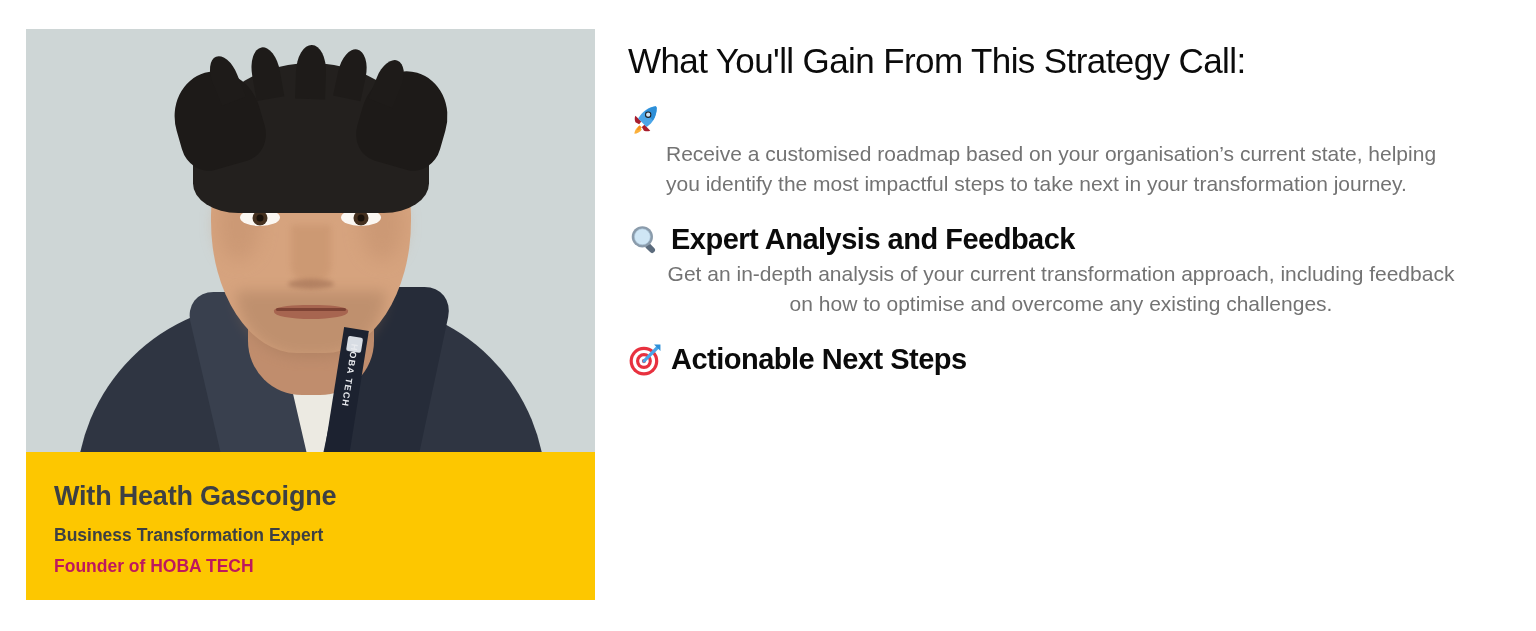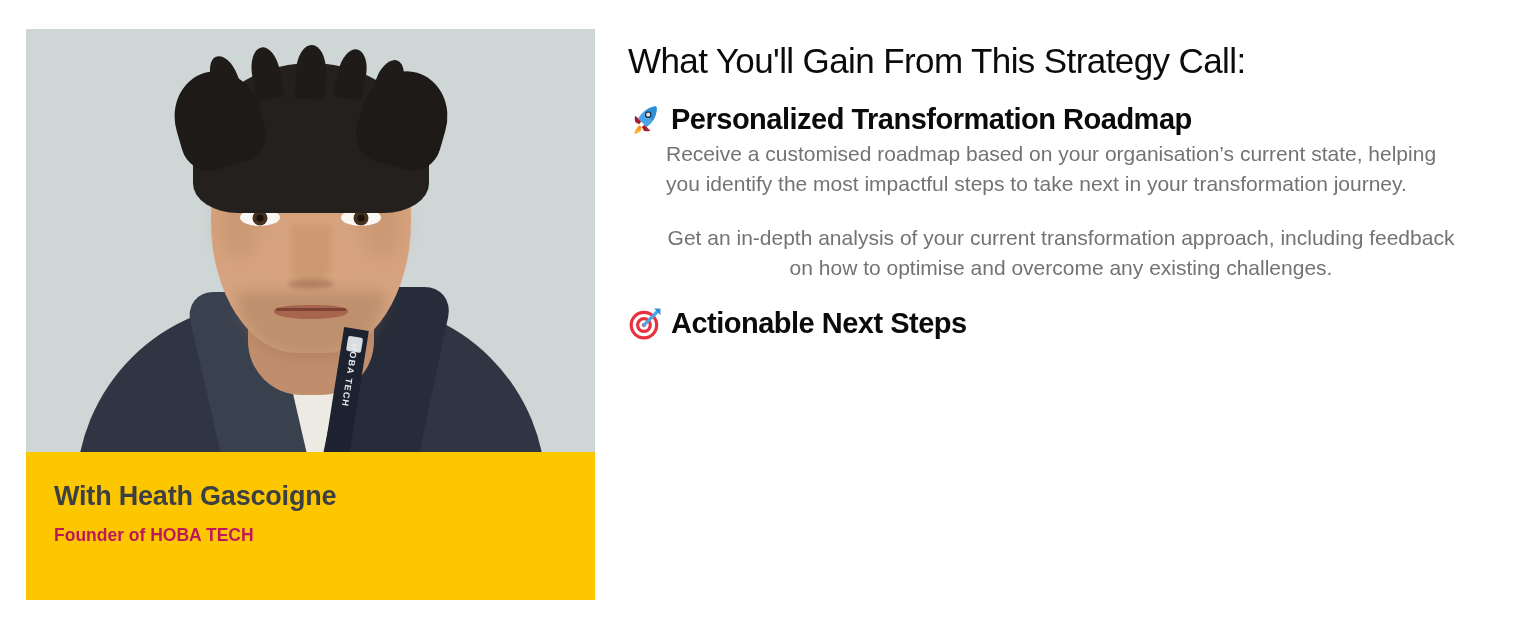--- a/index.html
+++ b/index.html
@@ -442,46 +442,55 @@
 
       <div class="lanyard">
         <span class="lanyard-badge"></span>
         <span class="lanyard-text">HOBA TECH</span>
       </div>
     </div>
   </div>
 
   <div class="caption">
     <p class="caption-name">With Heath Gascoigne</p>
+    <p class="caption-role">Business Transformation Expert</p>
     <p class="caption-founder">Founder of HOBA TECH</p>
   </div>
 </div>
 
 <div class="benefits">
 
   <h1 class="benefits-title">What You'll Gain From This Strategy Call:</h1>
 
   <div class="benefit">
     <div class="benefit-head">
       <svg class="emoji" viewBox="0 0 64 64">
         <path d="M20 44c-5 3-8 9-8 14 5 0 11-3 14-8z" fill="#fbb03b"></path>
         <path d="M22 42c-3 2-5 6-5 9 3 0 7-2 9-5z" fill="#f7931e"></path>
         <path d="M14 36c-3-7 0-12 0-12l11 11-4 5z" fill="#a81d2d"></path>
         <path d="M30 52c7 3 12 0 12 0L31 41l-5 4z" fill="#a81d2d"></path>
         <path d="M52 6c-14 1-26 11-33 23l16 16C47 38 54 24 54 10c0-2-1-4-2-4z" fill="#4aa5e8"></path>
         <path d="M52 6c-8 1-15 5-21 11l16 16c5-7 7-16 7-23 0-2-1-4-2-4z" fill="#2d8fd8"></path>
         <circle cx="38" cy="22" r="6" fill="#1c1c20"></circle>
         <circle cx="38" cy="22" r="4" fill="#cfe6f7"></circle>
       </svg>
-      <span class="benefit-title">Personalized Transformation Roadmap</span>
     </div>
     <p class="benefit-body benefit-indent-1">Receive a customised roadmap based on your organisation’s current state, helping you identify the most impactful steps to take next in your transformation journey.</p>
   </div>
 
   <div class="benefit">
+    <div class="benefit-head">
+      <svg class="emoji" viewBox="0 0 64 64">
+        <rect x="36" y="36" width="11" height="22" rx="5.5" transform="rotate(-45 41.5 47)" fill="#5b6b7c"></rect>
+        <circle cx="27" cy="26" r="20" fill="#8a9bab"></circle>
+        <circle cx="27" cy="26" r="15" fill="#cfe6f5"></circle>
+        <circle cx="27" cy="26" r="15" fill="none" stroke="#a8c2d6" stroke-width="1.2"></circle>
+      </svg>
+      <span class="benefit-title">Expert Analysis and Feedback</span>
+    </div>
     <p class="benefit-body benefit-indent">Get an in-depth analysis of your current transformation approach, including feedback on how to optimise and overcome any existing challenges.</p>
   </div>
 
   <div class="benefit">
     <div class="benefit-head">
       <svg class="emoji" viewBox="0 0 64 64">
         <circle cx="30" cy="34" r="27" fill="#e8313f"></circle>
         <circle cx="30" cy="34" r="21" fill="#ffffff"></circle>
         <circle cx="30" cy="34" r="15" fill="#e8313f"></circle>
         <circle cx="30" cy="34" r="9" fill="#ffffff"></circle>

